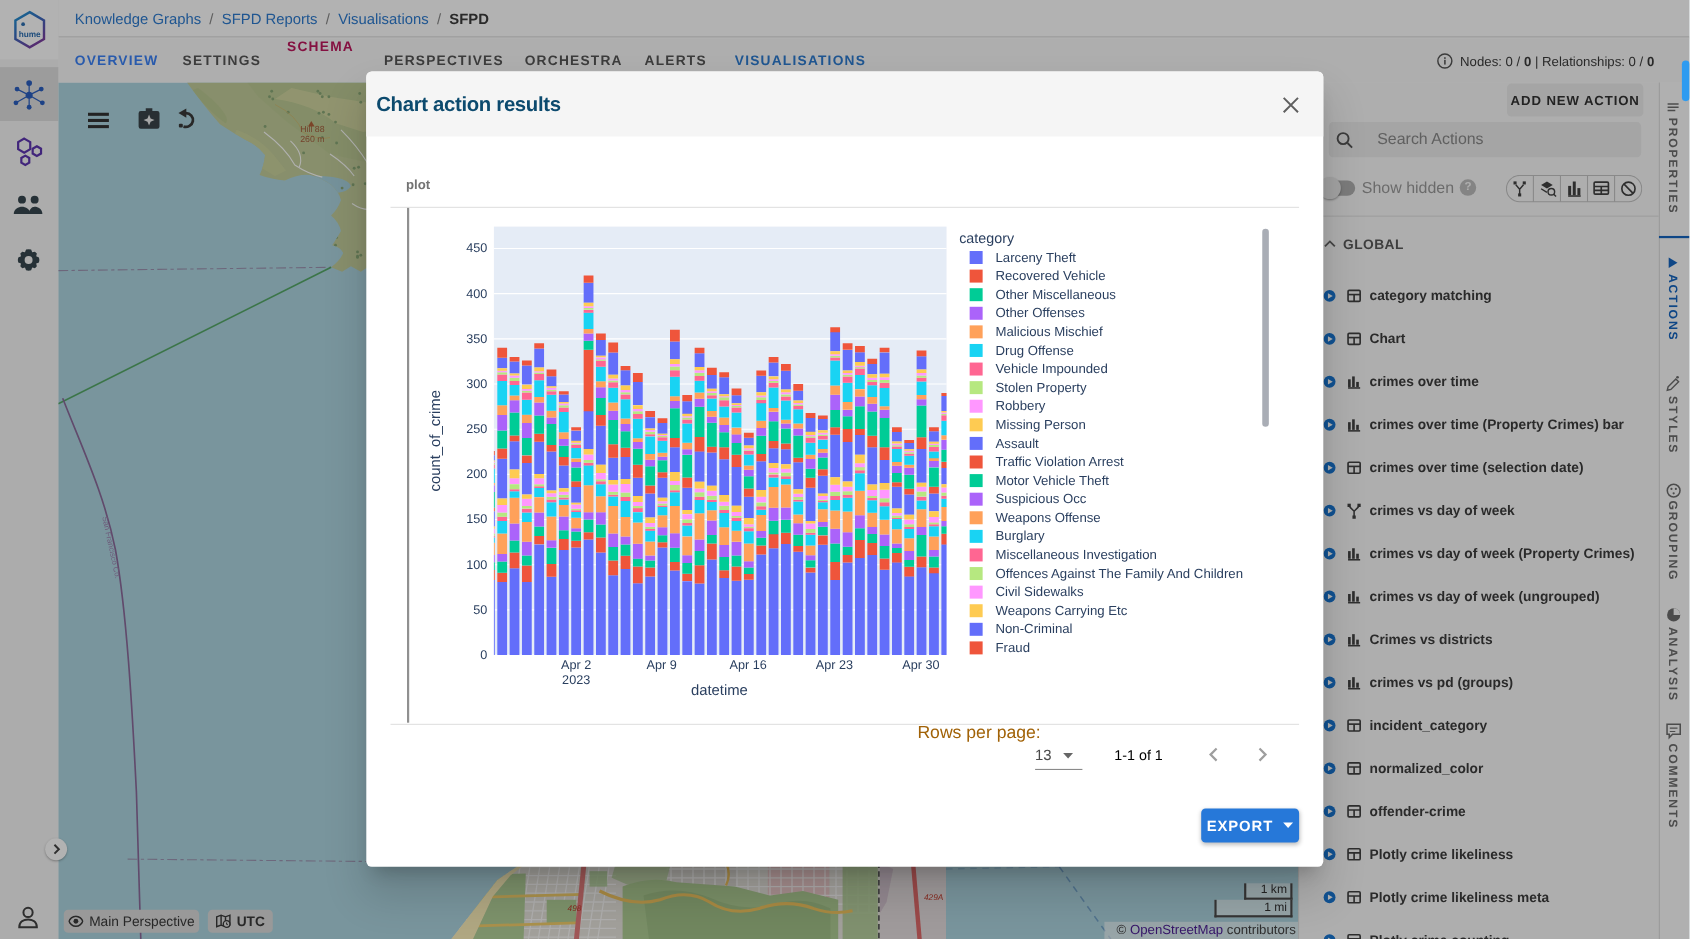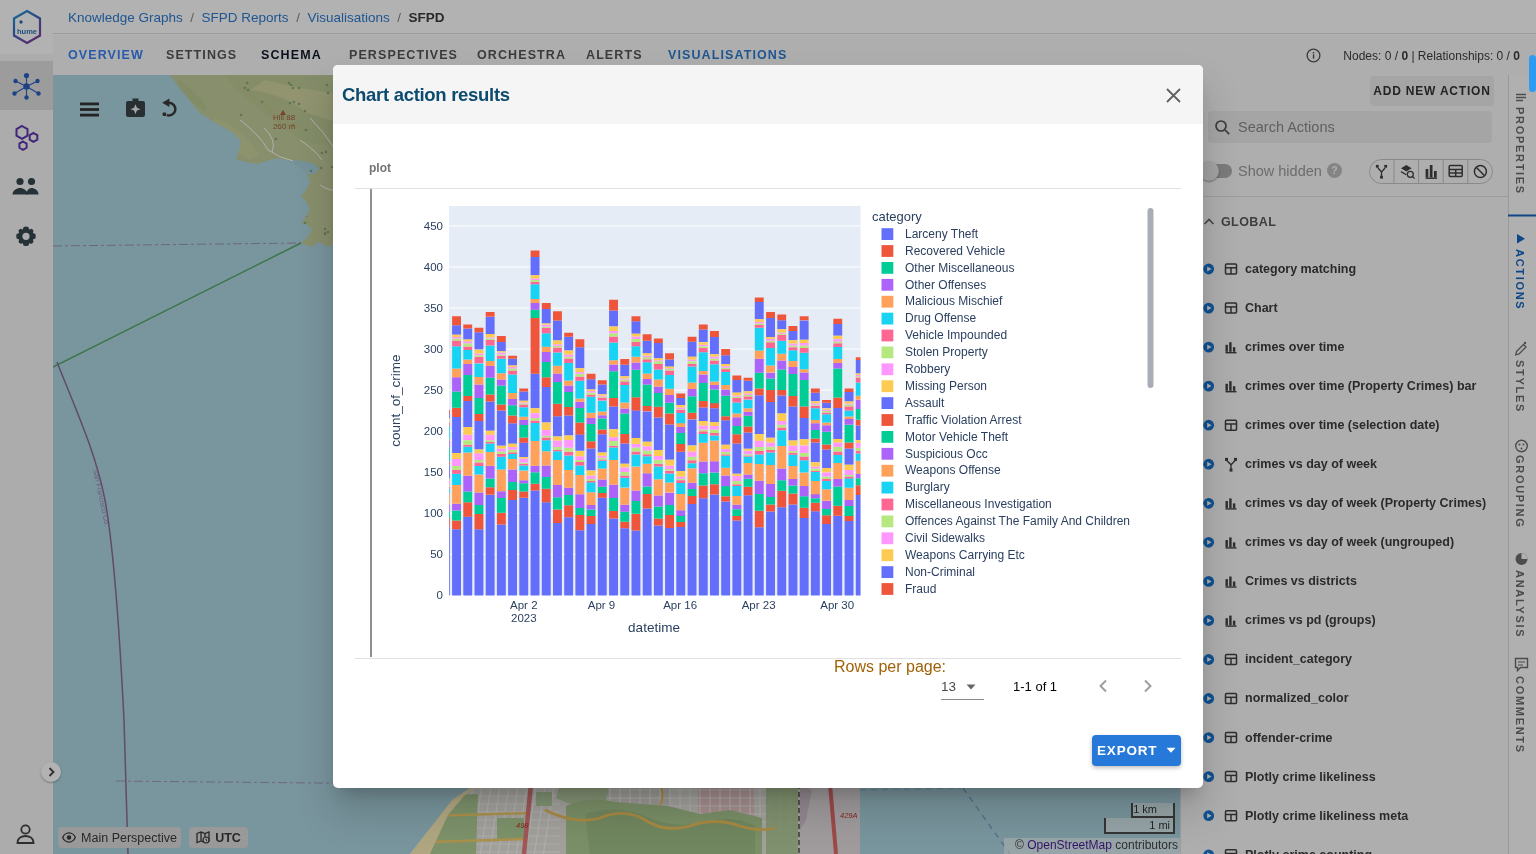--- a/index.html
+++ b/index.html
@@ -11,32 +11,32 @@
 #mtitle{position:absolute;left:9px;top:19px;font-size:18.5px;font-weight:bold;color:#0c4a6e;letter-spacing:-0.3px}
 #vscrollthumb{position:absolute;left:1529px;top:55px;width:7px;height:37px;border-radius:3.5px;background:#2e9bf0;z-index:40}
 .tabtxt{position:absolute;writing-mode:vertical-rl;font-size:11px;letter-spacing:1.7px;color:#6e6e6e;font-weight:bold}
 </style></head><body>
 <div id="stage">
 <div class="abs" style="left:53px;top:0;width:1483px;height:34px;background:#fff;border-bottom:1px solid #ddd"></div>
     <div class="abs" style="left:53px;top:35px;width:1483px;height:40px;background:#fafafa"></div>
     <div class="abs" style="left:68px;top:10px;font-size:13.5px;white-space:nowrap"><span style="color:#2e7cd0">Knowledge Graphs</span><span style="color:#888">&nbsp;&nbsp;/&nbsp;&nbsp;</span><span style="color:#2e7cd0">SFPD Reports</span><span style="color:#888">&nbsp;&nbsp;/&nbsp;&nbsp;</span><span style="color:#2e7cd0">Visualisations</span><span style="color:#888">&nbsp;&nbsp;/&nbsp;&nbsp;</span><span style="color:#3c3c3c;font-weight:bold">SFPD</span></div>
     <div class="abs" style="left:68px;top:48px;font-size:12.5px;font-weight:bold;letter-spacing:1.1px;color:#3b82f6">OVERVIEW</div>
     <div class="abs" style="left:166px;top:48px;font-size:12.5px;font-weight:bold;letter-spacing:1.1px;color:#575757">SETTINGS</div>
-    <div class="abs" style="left:261px;top:48px;font-size:12.5px;font-weight:bold;letter-spacing:1.1px;color:#0f172a">SCHEMA</div>
+    <div class="abs" style="left:261px;top:35px;font-size:12.5px;font-weight:bold;letter-spacing:1.1px;color:#be185d">SCHEMA</div>
     <div class="abs" style="left:349px;top:48px;font-size:12.5px;font-weight:bold;letter-spacing:1.1px;color:#575757">PERSPECTIVES</div>
     <div class="abs" style="left:477px;top:48px;font-size:12.5px;font-weight:bold;letter-spacing:1.1px;color:#575757">ORCHESTRA</div>
     <div class="abs" style="left:586px;top:48px;font-size:12.5px;font-weight:bold;letter-spacing:1.1px;color:#575757">ALERTS</div>
     <div class="abs" style="left:668px;top:48px;font-size:12.5px;font-weight:bold;letter-spacing:1.1px;color:#2e7cd0">VISUALISATIONS</div>
     <div class="abs" style="left:1306px;top:48px;width:206px;height:16px;font-size:12px;color:#3c3c3c;white-space:nowrap">
 <svg width="15" height="15" viewBox="0 0 16 16" style="vertical-align:-3px">
         <circle cx="8" cy="8" r="6.8" fill="none" stroke="#555" stroke-width="1.4"></circle>
         <rect x="7.3" y="6.8" width="1.5" height="4.6" fill="#555"></rect>
         <rect x="7.3" y="4.3" width="1.5" height="1.6" fill="#555"></rect>
       </svg>
-<span style="margin-left:19px">Nodes: 0 / <b>0</b> | Relationships: 0 / <b>0</b></span></div>
+<span style="margin-left:3px">Nodes: 0 / <b>0</b> | Relationships: 0 / <b>0</b></span></div>
     <div class="abs" style="left:0;top:0;width:53px;height:854px;background:#f6f6f6"></div>
     <div class="abs" style="left:0;top:0;width:53px;height:54px;background:#ffffff"></div>
     <div class="abs" style="left:0;top:61px;width:53px;height:49px;background:#e0e0e0"></div>
     <svg class="abs" style="left:9px;top:8px" width="36" height="40" viewBox="0 0 36 40">
 <defs>
         <linearGradient id="hg" x1="0" y1="0" x2="0.6" y2="1">
           <stop offset="0" stop-color="#1e9ad6"></stop>
           <stop offset="0.5" stop-color="#3a6bbf"></stop>
           <stop offset="1" stop-color="#7b3fa0"></stop>
         </linearGradient>
@@ -203,31 +203,31 @@
 <svg width="14" height="13" viewBox="0 0 14 13" style="margin-right:5px">
         <path d="M1,2.5 L5,1 9,2.5 13,1 13,10 9,11.5 5,10 1,11.5 Z M5,1 L5,10 M9,2.5 L9,11.5" fill="none" stroke="#3a3a3a" stroke-width="1.3"></path>
         <circle cx="10" cy="9" r="3" fill="#dedede" stroke="#3a3a3a" stroke-width="1.2"></circle>
         <path d="M10,7.6 L10,9 L11,9.8" stroke="#3a3a3a" stroke-width="1" fill="none"></path>
       </svg>
 UTC</div>
     <div class="abs" style="left:41px;top:762px;width:20px;height:20px;border-radius:50%;background:#fff;box-shadow:0 1px 2px rgba(0,0,0,.3);z-index:3"></div>
 <svg class="abs" style="left:41px;top:762px;z-index:3" width="20" height="20" viewBox="0 0 20 20">
       <path d="M8.5,6 L12.5,10 L8.5,14" stroke="#444" stroke-width="1.8" fill="none"></path>
     </svg>
-    <div class="abs" style="left:1131px;top:803px;width:44px;height:15px;background:rgba(255,255,255,0.5);border-left:2px solid #4d4d4d;border-right:2px solid #4d4d4d;border-bottom:2px solid #4d4d4d;font-size:11px;color:#333;text-align:right;padding-right:16px;line-height:13px">1 km</div>
+    <div class="abs" style="left:1131px;top:803px;width:44px;height:15px;background:rgba(255,255,255,0.5);border-left:2px solid #4d4d4d;border-right:2px solid #4d4d4d;border-bottom:2px solid #4d4d4d;font-size:11px;color:#333;text-align:right;padding-right:3px;line-height:13px">1 km</div>
     <div class="abs" style="left:1104px;top:818px;width:71px;height:16px;background:rgba(255,255,255,0.5);border-left:2px solid #4d4d4d;border-right:2px solid #4d4d4d;border-bottom:2px solid #4d4d4d;font-size:11px;color:#333;text-align:right;padding-right:3px;line-height:14px">1 mi</div>
     <div class="abs" style="left:1004px;top:838px;width:176px;height:16px;background:rgba(255,255,255,0.55);font-size:12px;color:#444;white-space:nowrap;text-align:right;padding-right:2px">© <span style="color:#4c1d95">OpenStreetMap</span> contributors</div>
     <div class="abs" style="left:1180px;top:75px;width:328px;height:779px;background:#fafafa;border-left:1px solid #e0e0e0"></div>
     <div class="abs" style="left:1370px;top:76px;width:124px;height:30px;background:#ededed;border-radius:4px;font-size:12px;font-weight:bold;letter-spacing:0.8px;white-space:nowrap;color:#333;display:flex;align-items:center;justify-content:center">ADD NEW ACTION</div>
     <div class="abs" style="left:1208px;top:111px;width:284px;height:32px;background:#ececec;border-radius:4px;display:flex;align-items:center;padding-left:6px">
 <svg width="17" height="17" viewBox="0 0 17 17">
         <circle cx="7" cy="7" r="5" fill="none" stroke="#555" stroke-width="1.7"></circle>
         <line x1="11" y1="11" x2="15.2" y2="15.2" stroke="#555" stroke-width="1.7"></line>
       </svg>
-<span style="margin-left:7px;font-size:14.5px;color:#8a8a8a">Search Actions</span>
+<span style="margin-left:21px;font-size:14.5px;color:#8a8a8a">Search Actions</span>
     </div>
     <div class="abs" style="left:1196px;top:164px;width:36px;height:14px;border-radius:7px;background:#b0b0b0"></div>
 <div class="abs" style="left:1199px;top:161px;width:20px;height:20px;border-radius:50%;background:#e8e8e8;box-shadow:0 1px 2px rgba(0,0,0,.35)"></div>
 <div class="abs" style="left:1238px;top:163px;font-size:14.5px;color:#9a9a9a">Show hidden</div>
 <div class="abs" style="left:1327px;top:163px;width:15px;height:15px;border-radius:50%;background:#bdbdbd;color:#fafafa;font-size:10.5px;font-weight:bold;text-align:center;line-height:15px">?</div>
     <svg class="abs" style="left:1369px;top:159px" width="124" height="25" viewBox="0 0 124 25">
 <rect x="0.5" y="0.5" width="123" height="24" rx="12" fill="none" stroke="#c4c4c4"></rect>
 <line x1="25" y1="0.5" x2="25" y2="24.5" stroke="#c4c4c4"></line>
       <line x1="49.6" y1="0.5" x2="49.6" y2="24.5" stroke="#c4c4c4"></line>
       <line x1="74.2" y1="0.5" x2="74.2" y2="24.5" stroke="#c4c4c4"></line>

